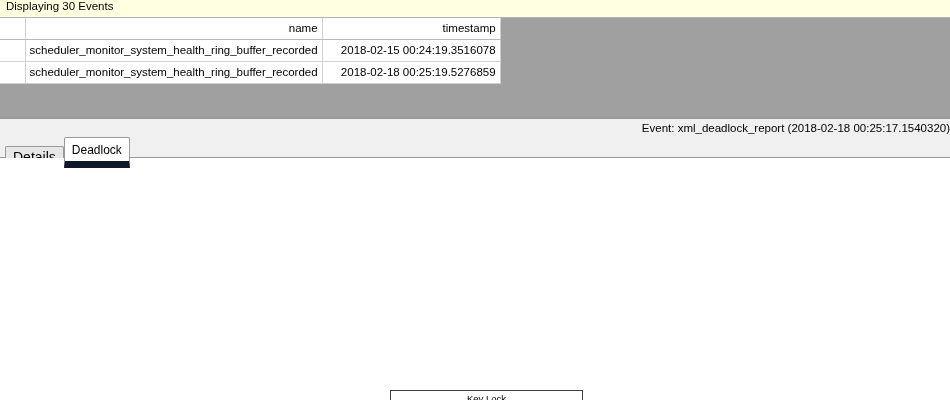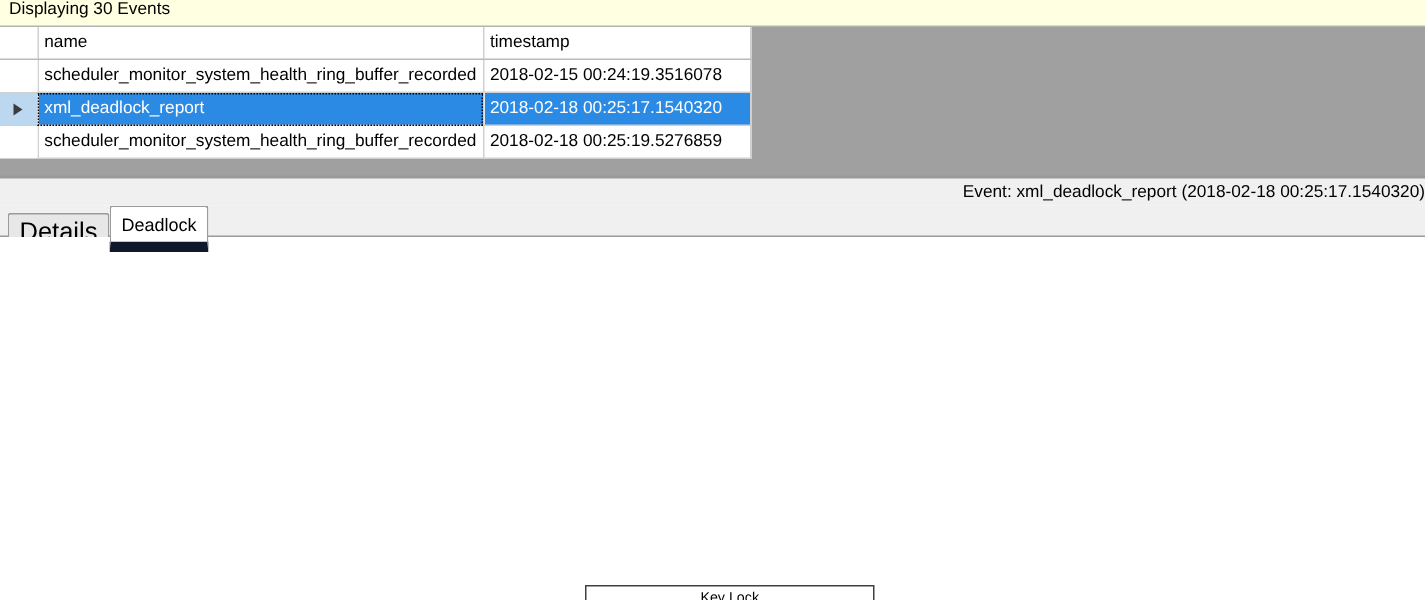--- a/index.html
+++ b/index.html
@@ -44,21 +44,21 @@
   }
   .grid col.c-sel   { width: 25px; }
   .grid col.c-name  { width: 278px; }
   .grid col.c-time  { width: 178px; }
 
   .grid th, .grid td {
     border-right: 1px solid #d0d0d0;
     border-bottom: 1px solid #d0d0d0;
     font-weight: normal;
     font-size: 11.5px;
-    text-align: left;
+    text-align: right;
     padding: 0 4px;
     height: 21px;
     line-height: 21px;
     white-space: nowrap;
     overflow: hidden;
     box-sizing: border-box;
     background: #ffffff;
   }
   .grid thead th {
     background: #ffffff;
@@ -107,21 +107,21 @@
   .tabstrip {
     height: 21px;
     background: #f0f0f0;
     position: relative;
     box-sizing: border-box;
     padding-left: 5px;
     border-bottom: 1px solid #9a9a9a;
   }
   .tab {
     display: inline-block;
-    font-size: 17px;
+    font-size: 14px;
     padding: 2px 7px 3px 7px;
     border: 1px solid #9a9a9a;
     border-bottom: none;
     background: #e7e7e7;
     margin-top: 4px;
     vertical-align: bottom;
     border-radius: 2px 2px 0 0;
     cursor: default;
   }
   .tab.active {
@@ -180,27 +180,20 @@
         <th>name</th>
         <th>timestamp</th>
       </tr>
     </thead>
     <tbody>
       <tr>
         <td class="sel-cell"></td>
         <td class="cell cell-first">scheduler_monitor_system_health_ring_buffer_recorded</td>
         <td class="cell">2018-02-15 00:24:19.3516078</td>
       </tr>
-      <tr class="selected">
-        <td class="sel-cell">
-          <span class="row-arrow"></span>
-        </td>
-        <td class="cell cell-first">xml_deadlock_report</td>
-        <td class="cell">2018-02-18 00:25:17.1540320</td>
-      </tr>
       <tr>
         <td class="sel-cell"></td>
         <td class="cell cell-first">scheduler_monitor_system_health_ring_buffer_recorded</td>
         <td class="cell">2018-02-18 00:25:19.5276859</td>
       </tr>
     </tbody>
   </table>
 </div>
 
 <div class="event-caption">Event: xml_deadlock_report (2018-02-18 00:25:17.1540320)</div>

